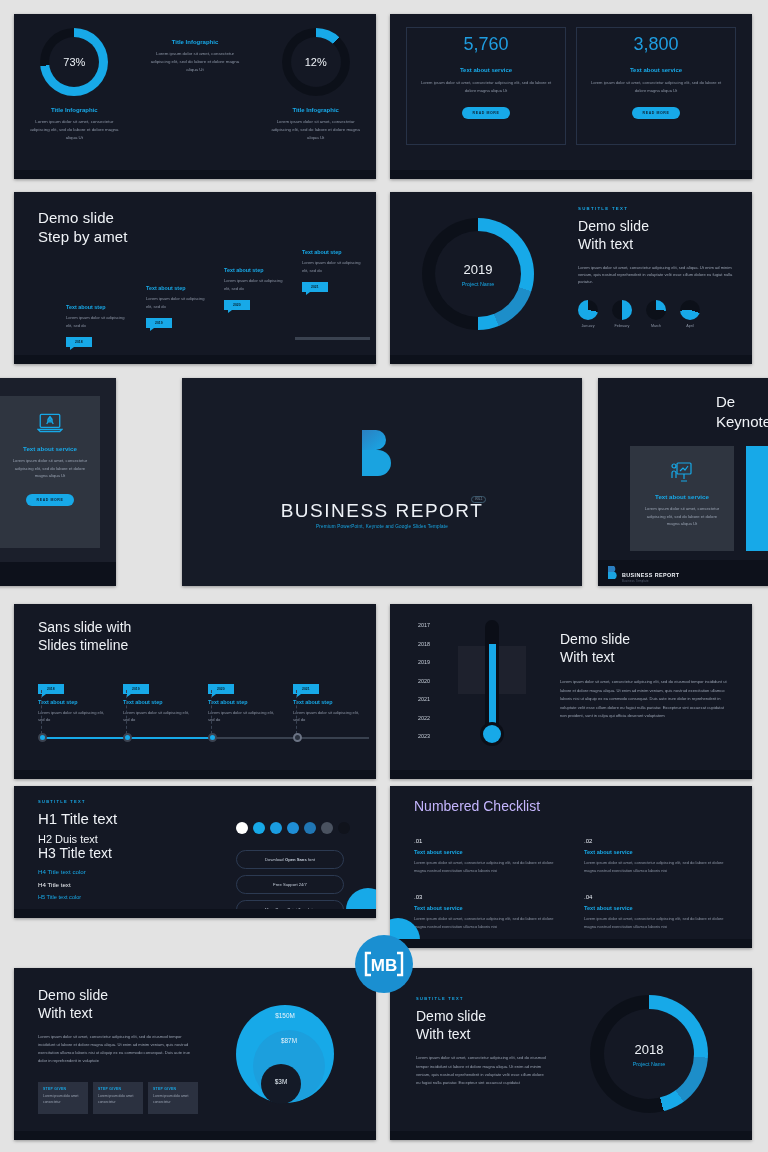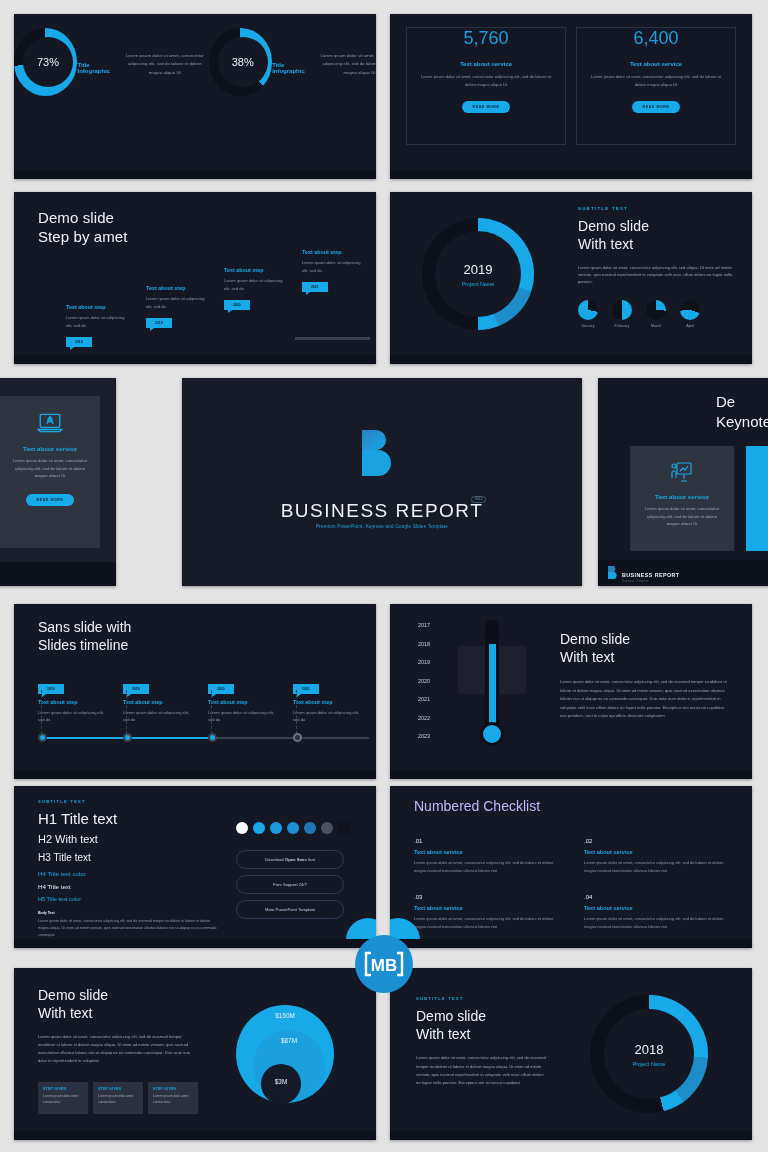--- a/index.html
+++ b/index.html
@@ -24,35 +24,35 @@
   }
 
   
   .h-title { color:#f0f3f7; font-weight:400; letter-spacing:.1px; }
   .subtitle-kicker { color:#17a9e8; font-size:4.3px; letter-spacing:1.3px; font-weight:700; }
   .body-sm { color:#98a1b0; line-height:1.65; }
 
   
   #s1 { left:14px; top:14px; width:362px; height:165px; }
   .donut-row { position:absolute; left:0; right:0; top:14px; display:flex; }
-  .donut-col { flex:1; display:flex; flex-direction:row; align-items:center; }
+  .donut-col { flex:1; display:flex; flex-direction:column; align-items:center; }
   .donut { position:relative; width:68px; height:68px; border-radius:50%; }
   .donut .hole {
     position:absolute; left:9px; top:9px; width:50px; height:50px;
     border-radius:50%; background:#141824;
     display:flex; align-items:center; justify-content:center;
   }
   .donut .pct { color:#eef2f7; font-size:11px; }
   .dtitle { color:#17a9e8; font-size:6px; margin-top:11px; font-weight:600; }
   .dbody  { color:#8c95a5; font-size:4.4px; text-align:center; line-height:1.85; margin-top:5px; width:94px; }
 
   
   #s2 { left:390px; top:14px; width:362px; height:165px; }
   .stat-wrap { position:absolute; left:16px; right:16px; top:13px; display:flex; gap:10px; }
-  .stat-card { flex:1; border:1px solid #273247; padding:0 8px 12px; text-align:center; height:118px; }
+  .stat-card { flex:1; border:1px solid #273247; padding:6px 8px 12px; text-align:center; height:118px; }
   .stat-num { color:#1f9de0; font-size:18px; font-weight:400; }
   .stat-label { color:#17a9e8; font-size:6px; margin-top:12px; font-weight:600; }
   .stat-body { color:#8c95a5; font-size:4.1px; line-height:1.9; margin-top:6px; }
   .btn-pill {
     display:inline-block; margin-top:12px; background:#17a9e8; color:#0c2234;
     font-size:3.5px; font-weight:700; letter-spacing:.6px;
     padding:4px 11px; border-radius:9px;
   }
 
   
@@ -130,26 +130,26 @@
                  border-radius:50%; background:#0b0e17; }
   .thermo-bulb i { position:absolute; left:3px; top:3px; width:18px; height:18px;
                    border-radius:50%; background:#17a9e8; }
   .thermo-box { position:absolute; left:68px; top:42px; width:68px; height:48px;
                 background:rgba(255,255,255,.045); }
   .s9-right { position:absolute; left:170px; top:26px; width:170px; }
   .s9-right h2 { color:#f0f3f7; font-size:14px; line-height:1.3; font-weight:400; }
   .s9-right p { color:#98a1b0; font-size:4.1px; line-height:2.05; margin-top:12px; }
 
   
-  #s10 { left:14px; top:786px; width:362px; height:162px; }
+  #s10 { left:14px; top:786px; width:362px; height:132px; }
   .ty { position:absolute; left:24px; top:13px; width:180px; }
   .ty .k { color:#17a9e8; font-size:4px; letter-spacing:1.3px; font-weight:700; }
   .ty .h1 { color:#f0f3f7; font-size:15px; margin-top:6px; }
   .ty .h2 { color:#f0f3f7; font-size:11px; margin-top:6px; }
-  .ty .h3 { color:#f0f3f7; font-size:10px; margin-top:7px; }
+  .ty .h3 { color:#f0f3f7; font-size:14px; }
   .ty .h4c{ color:#17a9e8; font-size:6.2px; margin-top:7px; }
   .ty .h4 { color:#f0f3f7; font-size:6.2px; margin-top:6px; }
   .ty .h5c{ color:#17a9e8; font-size:5.6px; margin-top:6px; }
   .ty .bodylab { color:#e6eaf1; font-size:3.5px; font-weight:700; margin-top:9px; }
   .ty .bodytxt { color:#8c95a5; font-size:3.6px; line-height:1.95; margin-top:3px; }
   .sw-row { position:absolute; left:222px; top:36px; display:flex; gap:5px; }
   .sw { width:12px; height:12px; border-radius:50%; }
   .ghost-btn {
     position:absolute; left:222px; width:108px; text-align:center;
     border:1px solid #2c3a52; border-radius:12px; padding:6px 0;
@@ -203,44 +203,48 @@
         <div class="donut" style="background:conic-gradient(#17a9e8 0% 73%, #0c1019 73% 100%);">
           <div class="hole">
               <span class="pct">73%</span>
             </div>
         </div>
         <div class="dtitle">Title Infographic</div>
         <div class="dbody">Lorem ipsum dolor sit amet, consectetur adipiscing elit, sed do labore et dolore magna aliqua Ut</div>
       </div>
 
       <div class="donut-col">
-        <div class="donut" style="background:conic-gradient(#17a9e8 0% 38%, #0c1019 38% 100%);">
+        <div class="dtitle">Title Infographic</div>
+        <div class="dbody">Lorem ipsum dolor sit amet, consectetur adipiscing elit, sed do labore et dolore magna aliqua Ut</div>
+      </div>
+
+      <div class="donut-col">
+        <div class="donut" style="background:conic-gradient(#17a9e8 0% 12%, #0c1019 12% 100%);">
           <div class="hole">
-              <span class="pct">38%</span>
+              <span class="pct">12%</span>
             </div>
         </div>
         <div class="dtitle">Title Infographic</div>
         <div class="dbody">Lorem ipsum dolor sit amet, consectetur adipiscing elit, sed do labore et dolore magna aliqua Ut</div>
       </div>
-
 
     </div>
     <div class="footerbar"></div>
   </div>
 
   <div class="slide" id="s2">
     <div class="stat-wrap">
       <div class="stat-card">
         <div class="stat-num">5,760</div>
         <div class="stat-label">Text about service</div>
         <div class="stat-body">Lorem ipsum dolor sit amet, consectetur adipiscing elit, sed do labore et dolore magna aliqua Ut</div>
         <div class="btn-pill">READ MORE</div>
       </div>
       <div class="stat-card">
-        <div class="stat-num">6,400</div>
+        <div class="stat-num">3,800</div>
         <div class="stat-label">Text about service</div>
         <div class="stat-body">Lorem ipsum dolor sit amet, consectetur adipiscing elit, sed do labore et dolore magna aliqua Ut</div>
         <div class="btn-pill">READ MORE</div>
       </div>
     </div>
     <div class="footerbar"></div>
   </div>
 
   <div class="slide" id="s3">
     <div class="pad s3-title h-title">
@@ -449,21 +453,21 @@
       </h2>
       <p>Lorem ipsum dolor sit amet, consectetur adipiscing elit, sed do eiusmod tempor incididunt ut labore et dolore magna aliqua. Ut enim ad minim veniam, quis nostrud exercitation ullamco laboris nisi ut aliquip ex ea commodo consequat. Duis aute irure dolor in reprehenderit in voluptate velit esse cillum dolore eu fugiat nulla pariatur. Excepteur sint occaecat cupidatat non proident, sunt in culpa qui officia deserunt voluptatem</p>
     </div>
     <div class="footerbar"></div>
   </div>
 
   <div class="slide" id="s10">
     <div class="ty">
       <div class="k">SUBTITLE TEXT</div>
       <div class="h1">H1 Title text</div>
-      <div class="h2">H2 With text</div>
+      <div class="h2">H2 Duis text</div>
       <div class="h3">H3 Title text</div>
       <div class="h4c">H4 Title text color</div>
       <div class="h4">H4 Title text</div>
       <div class="h5c">H5 Title text color</div>
       <div class="bodylab">Body Text</div>
       <div class="bodytxt">Lorem ipsum dolor sit amet, consectetur adipiscing elit, sed do eiusmod tempor incididunt ut labore et dolore magna aliqua. Ut enim ad minim veniam, quis nostrud exercitation ullamco laboris nisi ut aliquip ex ea commodo consequat</div>
     </div>
 
     <div class="sw-row">
       <div class="sw" style="background:#ffffff"></div>

